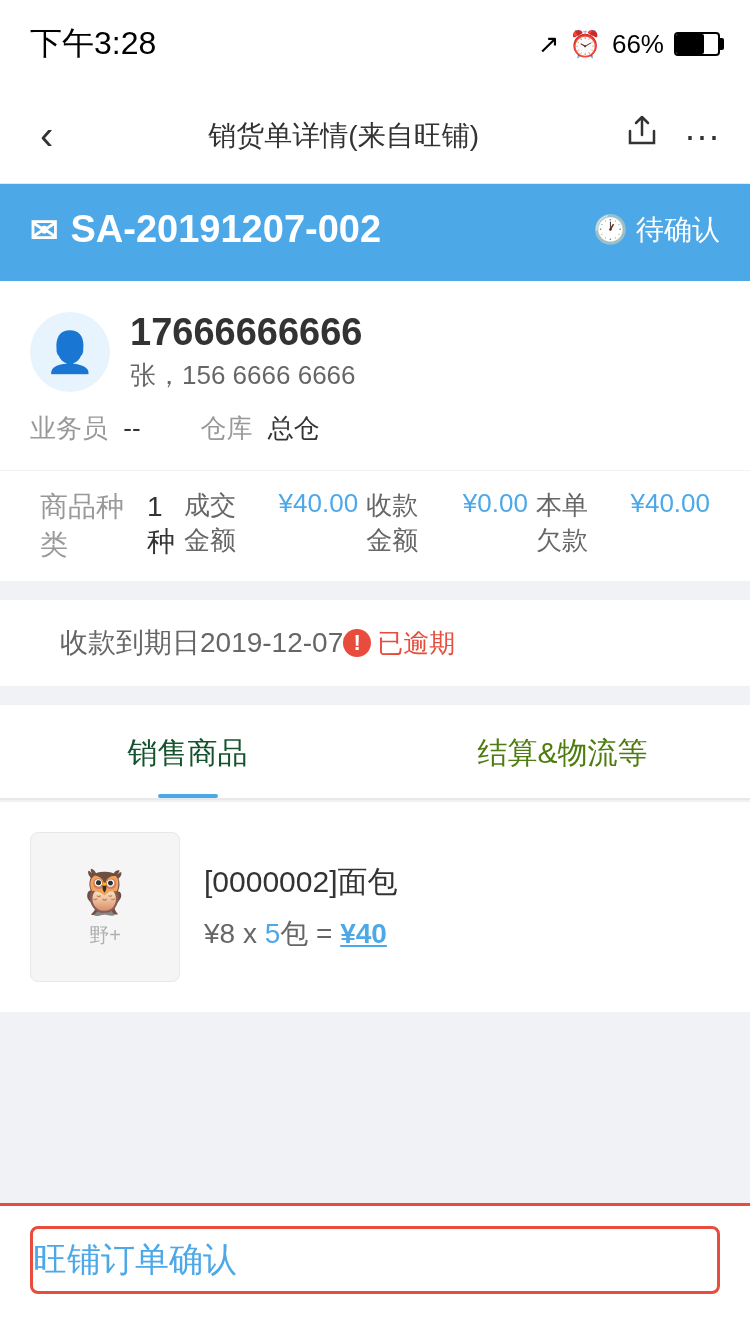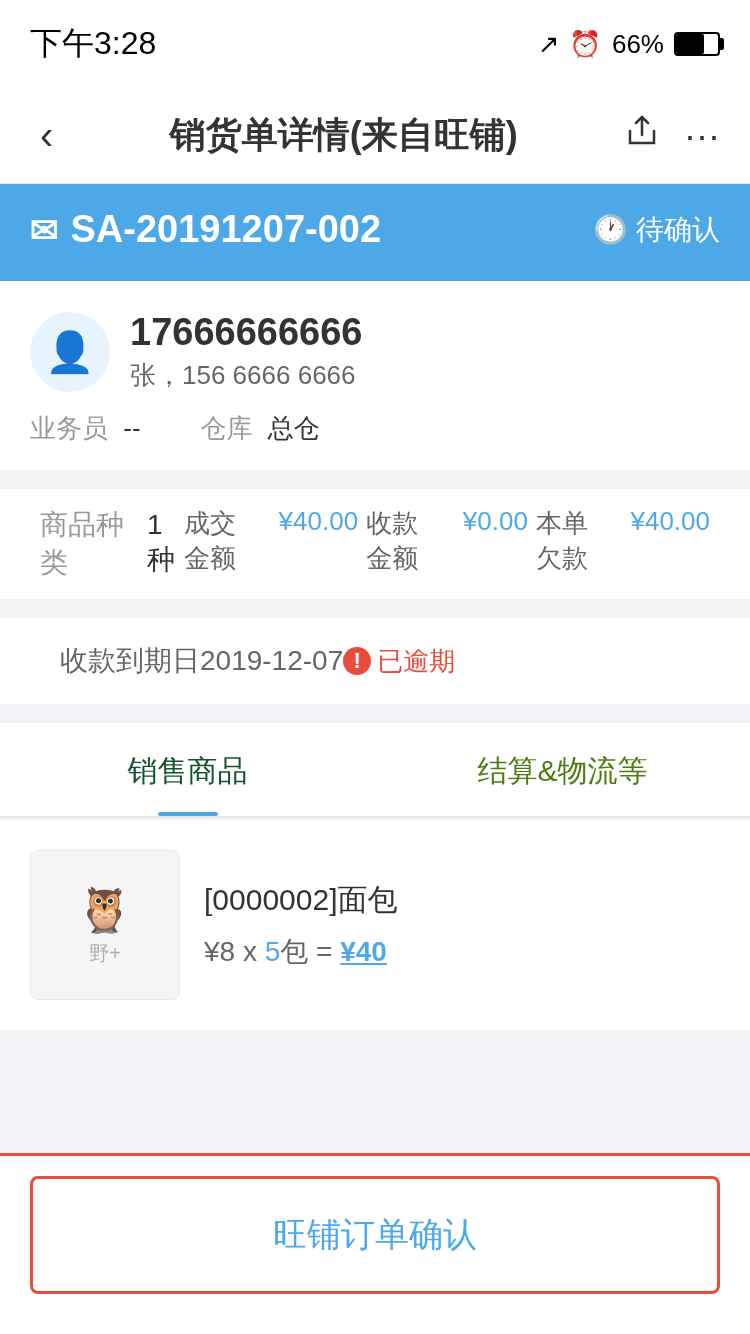--- a/index.html
+++ b/index.html
@@ -65,22 +65,22 @@
       padding: 0 30px;
       border-bottom: 1px solid #e8e8e8;
     }
     .nav-back {
       font-size: 40px;
       color: #333;
       cursor: pointer;
       padding: 10px;
     }
     .nav-title {
-      font-size: 36px;
-      font-weight: 700;
+      font-size: 28px;
+      font-weight: 400;
       color: #333;
     }
     .nav-right { display: flex; align-items: center; gap: 24px; }
     .nav-icon {
       font-size: 36px;
       color: #333;
       cursor: pointer;
     }
 
     
@@ -160,21 +160,20 @@
       font-size: 26px;
       color: #666;
     }
     .meta-item span.label { color: #999; margin-right: 8px; }
     .meta-item span.value { color: #333; }
 
     
     .summary-section {
       background: #fff;
       padding: 17px 40px;
-      margin-top: 18px;
       display: flex;
       justify-content: flex-start;
       align-items: flex-start;
       border-bottom: 1px solid #f0f2f5;
     }
     .summary-left {
       display: flex;
       align-items: center;
       gap: 12px;
       font-size: 28px;
@@ -323,31 +322,30 @@
       position: fixed;
       bottom: 0;
       left: 0;
       width: 750px;
       background: #fff;
       padding: 20px 30px 40px 30px;
       border-top: 3px solid #e74c3c;
     }
     .confirm-btn {
       width: 100%;
-      height: 118px;
+      height: 68px;
       background: #fff;
       border: 3px solid #e74c3c;
       border-radius: 8px;
       font-size: 34px;
       color: #4da8e8;
       font-weight: 500;
       cursor: pointer;
       display: flex;
       align-items: center;
-      justify-content: center;
     }
 
     
     .wifi-icon {
       display: inline-block;
       font-size: 26px;
     }
   </style>
 </head>
 <body>

